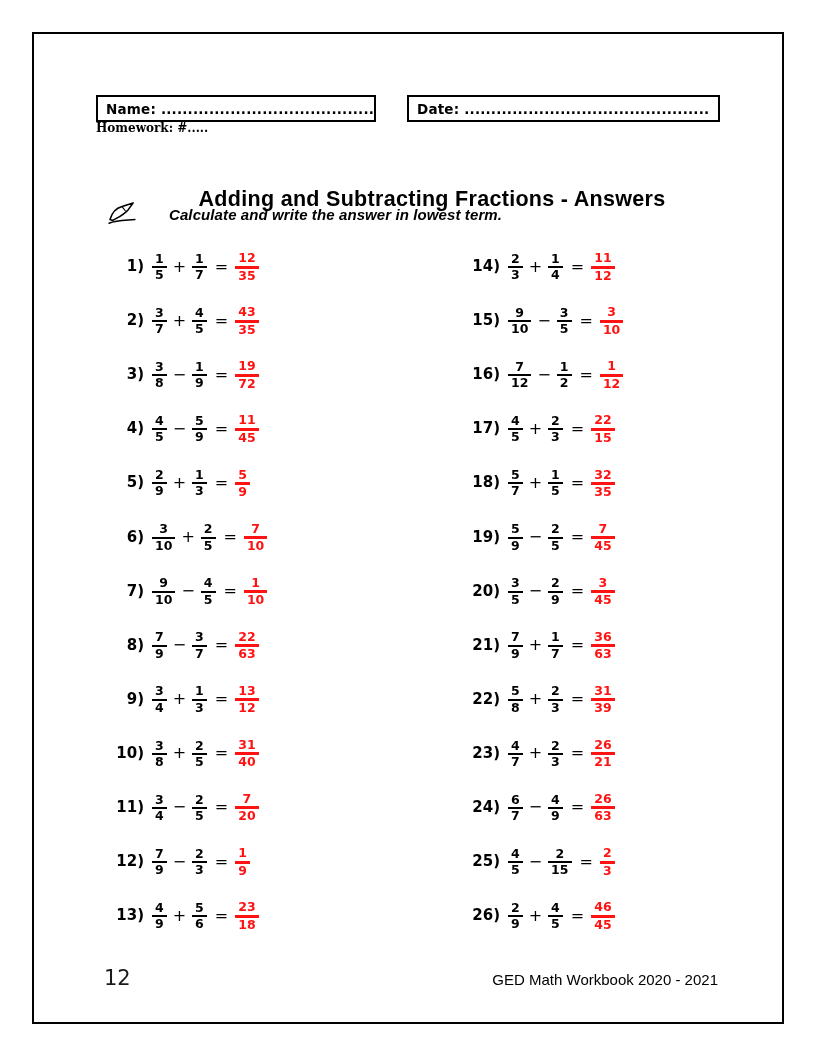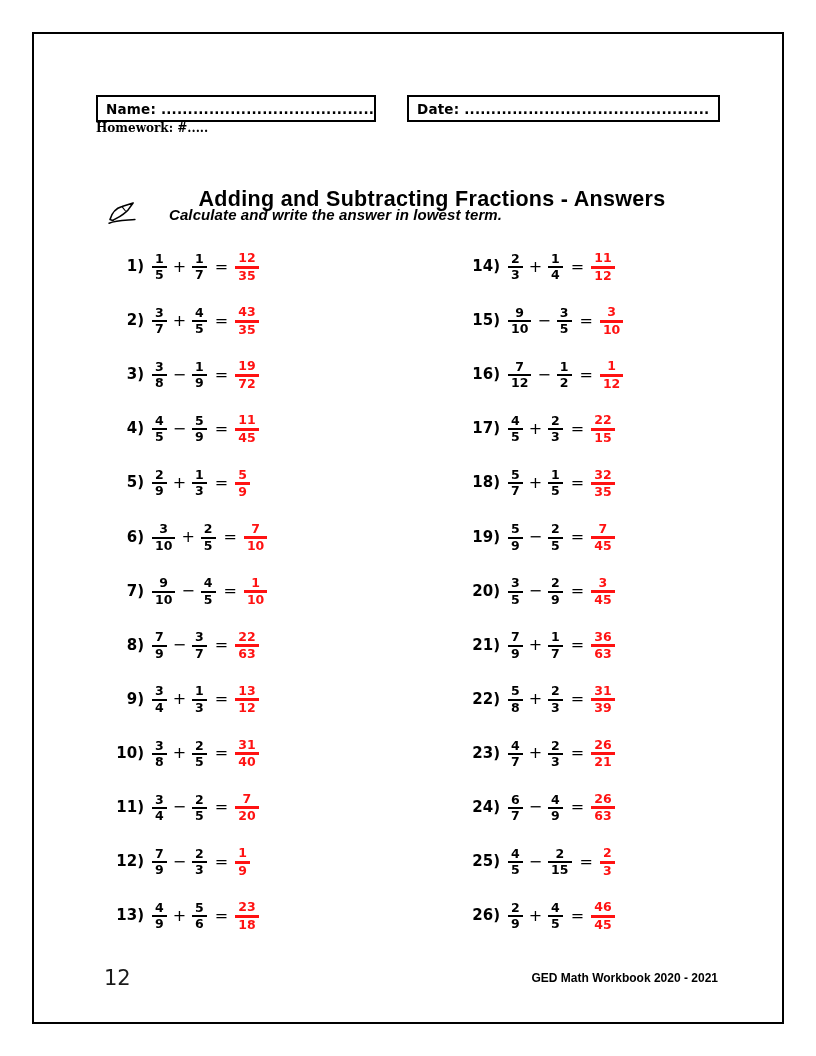--- a/index.html
+++ b/index.html
@@ -41,21 +41,21 @@
   .frac .fden { border-top: 2.5px solid currentColor; }
   .frac.answer { color: var(--answer-red, #ff1212); }
   .frac.answer .fden { border-top-width: 3px; }
   .op { font-size: 16px; font-weight: 500; margin: 0 6px; position: relative; top: -1px; }
   .op.eq { margin: 0 8px; letter-spacing: -1px; }
 
   
   .page-number { position: absolute; left: 104px; top: 966px; font-size: 21px;
     color: #1a1a1a; }
   .book-title { position: absolute; right: 98px; top: 971px;
-    font-family: "Liberation Sans", sans-serif; font-weight: bold; font-size: 12px; }
+    font-family: "Liberation Sans", sans-serif; font-weight: normal; font-size: 15px; }
 </style>
 </head>
 <body>
 
 <div class="page-frame"></div>
 
 <div class="field-box name-box">
   <span>Name: .........................................</span>
 </div>
 <div class="field-box date-box">

